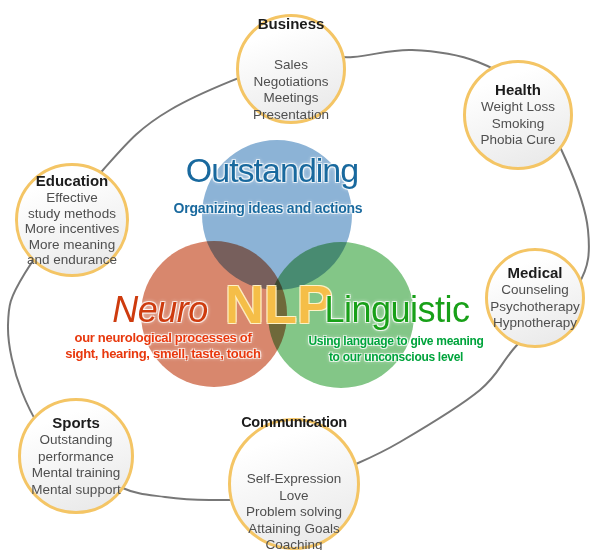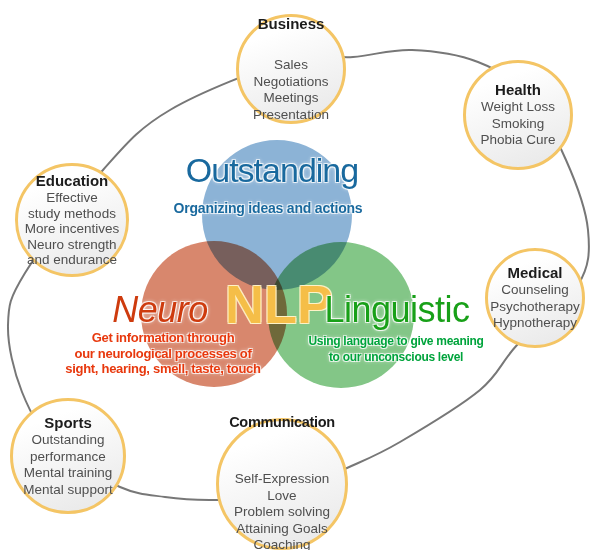--- a/index.html
+++ b/index.html
@@ -48,22 +48,22 @@
     background:linear-gradient(160deg,#ffffff 20%,#e7e7e7 100%);
     display:flex;flex-direction:column;align-items:center;justify-content:center;
     text-align:center;}
   .sat .title{font-weight:bold;font-size:15px;color:#1c1c1c;margin-bottom:1px;white-space:nowrap;}
   .sat .line{font-size:13.5px;line-height:16.5px;color:#4f4f4f;white-space:nowrap;}
   #sat-business{left:236px;top:14px;width:110px;height:110px;gap:24px;}
   #sat-health{left:463px;top:60px;width:110px;height:110px;}
   #sat-education{left:15px;top:163px;width:114px;height:114px;}
   #sat-education .line{line-height:15.5px;}
   #sat-medical{left:485px;top:248px;width:100px;height:100px;}
-  #sat-sports{left:10px;top:398px;width:116px;height:116px;}
-  #sat-communication{left:216px;top:418px;width:132px;height:132px;gap:40px;}
+  #sat-sports{left:18px;top:398px;width:116px;height:116px;}
+  #sat-communication{left:228px;top:418px;width:132px;height:132px;gap:40px;}
   #sat-communication .title{font-size:14.5px;letter-spacing:-0.3px;}
 </style>
 </head>
 <body>
 
 <div id="stage">
 
   <svg id="orbit-svg" width="600" height="550" viewBox="0 0 600 550">
     <path id="orbit" d="M 103 170 C 127.2 142.8 138.8 128.3 170 110 C 201.2 91.7 259.5 68.8 290 60 C 320.5 51.2 332.7 58.7 353 57 C 373.3 55.3 391.2 49.2 412 50 C 432.8 50.8 458.7 54.5 478 62 C 497.3 69.5 513.3 78.7 528 95 C 542.7 111.3 556.0 137.5 566 160 C 576.0 182.5 586.0 209.2 588 230 C 590.0 250.8 589.8 265.8 578 285 C 566.2 304.2 533.3 327.5 517 345 C 500.7 362.5 499.5 373.8 480 390 C 460.5 406.2 422.2 429.0 400 442 C 377.8 455.0 367.0 459.0 347 468 C 327.0 477.0 302.3 490.7 280 496 C 257.7 501.3 232.2 499.8 213 500 C 193.8 500.2 180.5 499.2 165 497 C 149.5 494.8 137.8 494.8 120 487 C 102.2 479.2 74.3 465.8 58 450 C 41.7 434.2 30.3 412.8 22 392 C 13.7 371.2 7.5 344.8 8 325 C 8.5 305.2 9.2 298.8 25 273 C 40.8 247.2 78.8 197.2 103 170 Z" fill="none" stroke="#777777" stroke-width="2"></path>
   </svg>
@@ -72,21 +72,20 @@
   <div class="venn red"></div>
   <div class="venn green"></div>
 
   <div id="t-programming" class="ctext halo">Outstanding</div>
   <div id="t-prog-sub" class="ctext halo">Organizing ideas and actions</div>
 
   <div id="t-nlp" class="ctext">NLP</div>
 
   <div id="t-neuro" class="ctext halo">Neuro</div>
   <div id="t-neuro-sub" class="ctext halo">
-      <div class="line">Get information through</div>
       <div class="line">our neurological processes of</div>
       <div class="line">sight, hearing, smell, taste, touch</div>
     </div>
 
   <div id="t-linguistic" class="ctext halo">Linguistic</div>
   <div id="t-ling-sub" class="ctext halo">
       <div class="line">Using language to give meaning</div>
       <div class="line">to our unconscious level</div>
     </div>
 
@@ -108,21 +107,21 @@
         <div class="line">Phobia Cure</div>
       </div>
   </div>
 
   <div id="sat-education" class="sat">
     <div class="title">Education</div>
     <div class="lines">
         <div class="line">Effective</div>
         <div class="line">study methods</div>
         <div class="line">More incentives</div>
-        <div class="line">Neuro strength</div>
+        <div class="line">More meaning</div>
         <div class="line">and endurance</div>
       </div>
   </div>
 
   <div id="sat-medical" class="sat">
     <div class="title">Medical</div>
     <div class="lines">
         <div class="line">Counseling</div>
         <div class="line">Psychotherapy</div>
         <div class="line">Hypnotherapy</div>

